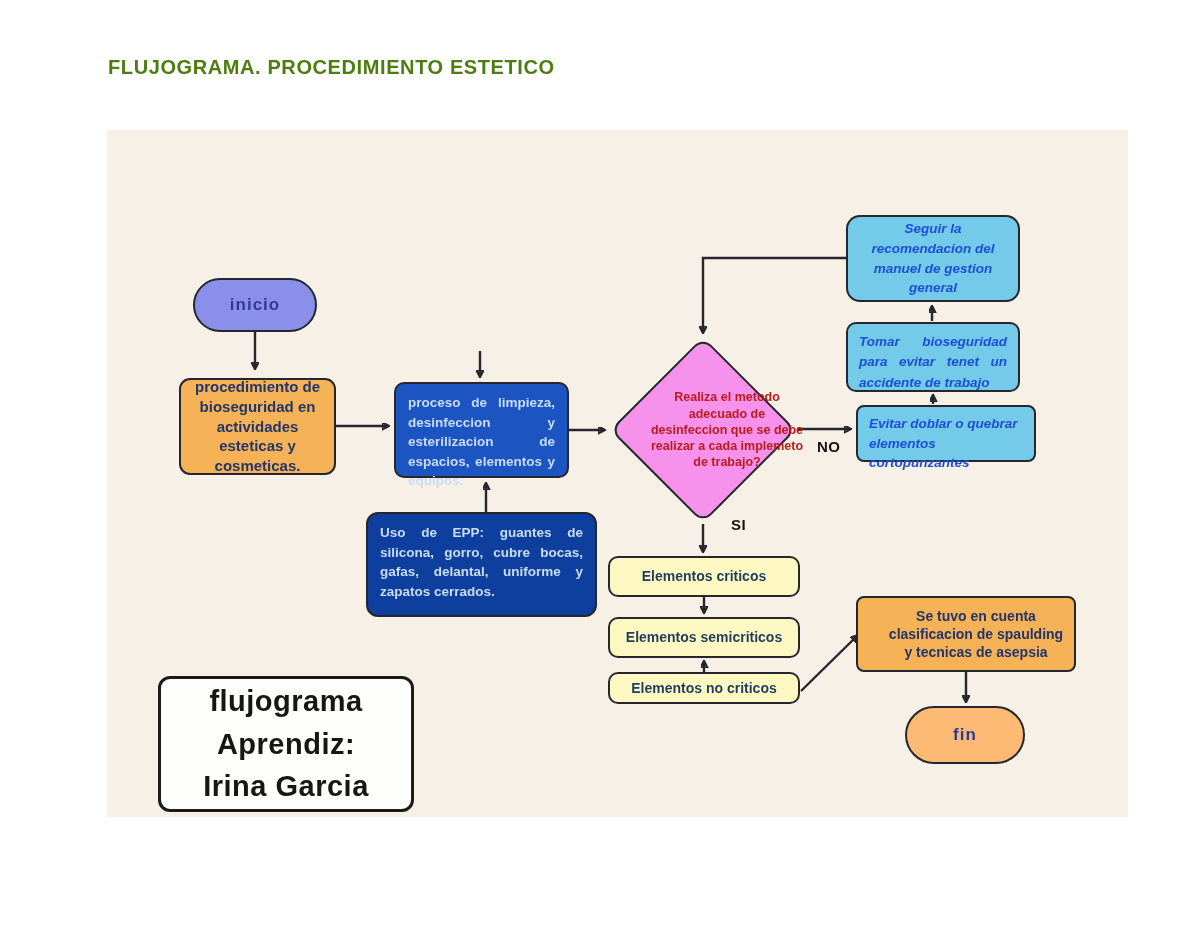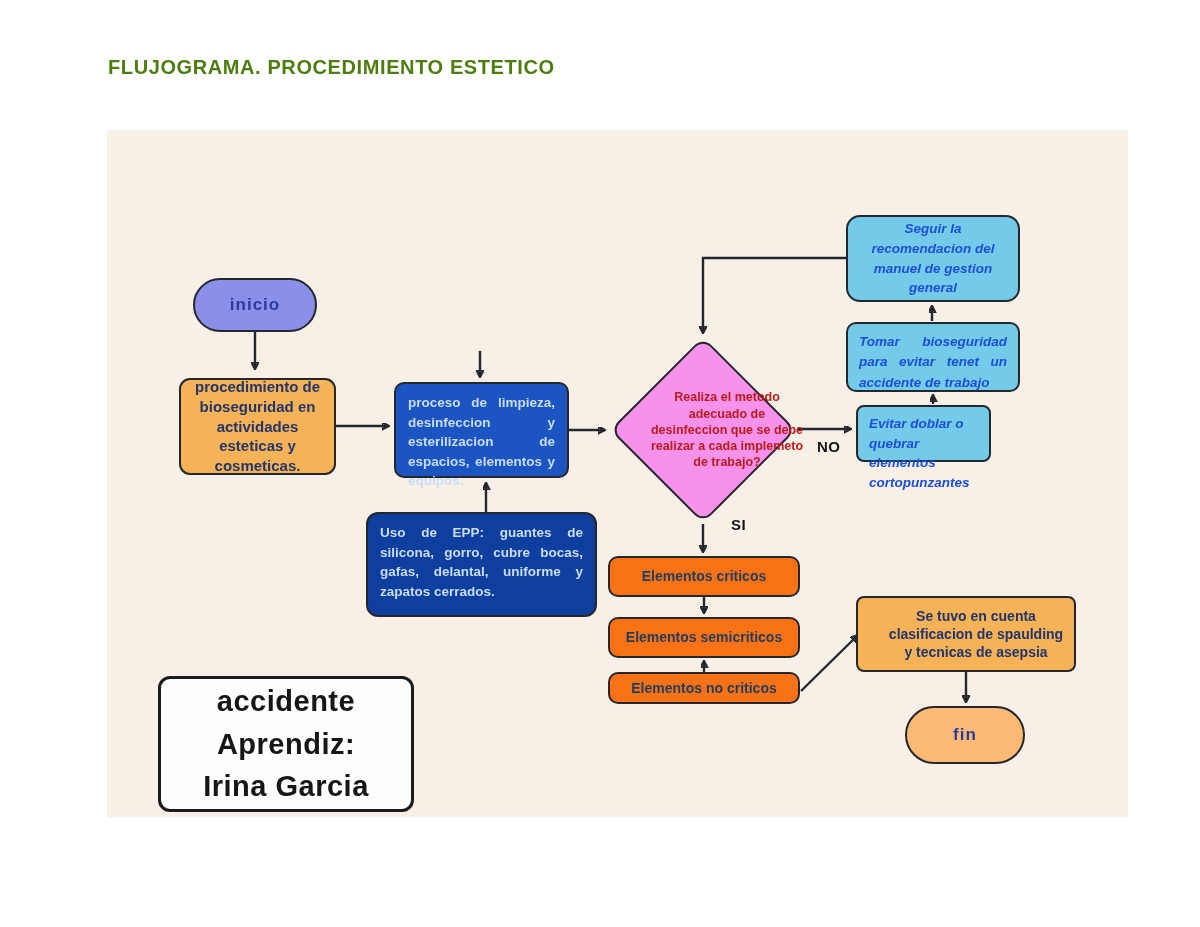--- a/index.html
+++ b/index.html
@@ -31,21 +31,21 @@
   .blue, .darkblue {
     border-radius:10px; background:#1c54c2; color:#c9ddf7;
     font-size:13.5px; font-weight:600; display:block;
     text-align:justify; text-align-last:left; padding:9px 12px; line-height:1.45;
   }
   .darkblue { background:#0e3f9e; border-radius:12px; }
   .sky { border-radius:10px; background:#74cbe9; color:#1d4ed8; font-size:13.5px; font-weight:600;font-style:italic; }
   .sky.justified { display:block; text-align:justify; text-align-last:left; padding:8px 11px; line-height:1.5; }
   .sky.leftalign { display:block; text-align:left; padding:7px 11px; line-height:1.45; border-radius:8px; }
   .sky.centered { border-radius:14px; padding:6px 12px; line-height:1.45; }
-  .teal { border-radius:10px; background:#f97316; color:#1f3c5c; font-size:14px; font-weight:700; }
+  .teal { border-radius:10px; background:#fef9c3; color:#1f3c5c; font-size:14px; font-weight:700; }
 
   .diamond-shape {
     position:absolute; left:530px; top:234px; width:132px; height:132px;
     background:#f692eb; border:2.5px solid #26262e; border-radius:12px;
     transform:rotate(45deg);
   }
   .diamond-label {
     position:absolute; left:519px; top:233px; width:154px; height:134px;
     display:flex; align-items:center; justify-content:center; text-align:center;
     font-size:12.5px; font-weight:600; color:#b91c1c; line-height:1.3;margin-left:24px;
@@ -100,36 +100,36 @@
     <div class="node blue" style="left:287px; top:252px; width:175px; height:96px;">proceso de limpieza, desinfeccion y esterilizacion de espacios, elementos y equipos.</div>
 
     <div class="node darkblue" style="left:259px; top:382px; width:231px; height:105px;">Uso de EPP: guantes de silicona, gorro, cubre bocas, gafas, delantal, uniforme y zapatos cerrados.</div>
 
     <div class="diamond-shape"></div>
     <div class="diamond-label">Realiza el metodo adecuado de desinfeccion que se debe realizar a cada implemeto de trabajo?</div>
 
     <span class="branch-label" style="left:710px; top:308px;">NO</span>
     <span class="branch-label" style="left:624px; top:386px;">SI</span>
 
-    <div class="node sky leftalign" style="left:749px; top:275px; width:135px; height:57px;">Evitar doblar o quebrar elementos cortopunzantes</div>
+    <div class="node sky leftalign" style="left:749px; top:275px; width:180px; height:57px;">Evitar doblar o quebrar elementos cortopunzantes</div>
 
     <div class="node sky justified" style="left:739px; top:192px; width:174px; height:70px;">Tomar bioseguridad para evitar tenet un accidente de trabajo</div>
 
     <div class="node sky centered" style="left:739px; top:85px; width:174px; height:87px;">Seguir la recomendacion del manuel de gestion general</div>
 
     <div class="node teal" style="left:501px; top:426px; width:192px; height:41px;">Elementos criticos</div>
 
     <div class="node teal" style="left:501px; top:487px; width:192px; height:41px;">Elementos semicriticos</div>
 
     <div class="node teal" style="left:501px; top:542px; width:192px; height:32px;">Elementos no criticos</div>
 
     <div class="node orange setuvo" style="left:749px; top:466px; width:220px; height:76px;padding-left:28px;">Se tuvo en cuenta clasificacion de spaulding y tecnicas de asepsia</div>
 
     <div class="node pill fin-pill" style="left:798px; top:576px; width:120px; height:58px;">fin</div>
 
     <div class="credit-box">
-      <div>accidente</div>
+      <div>flujograma</div>
       <div>Aprendiz:</div>
       <div>Irina Garcia</div>
     </div>
 
   </div>
 </div>
 
 </body></html>

